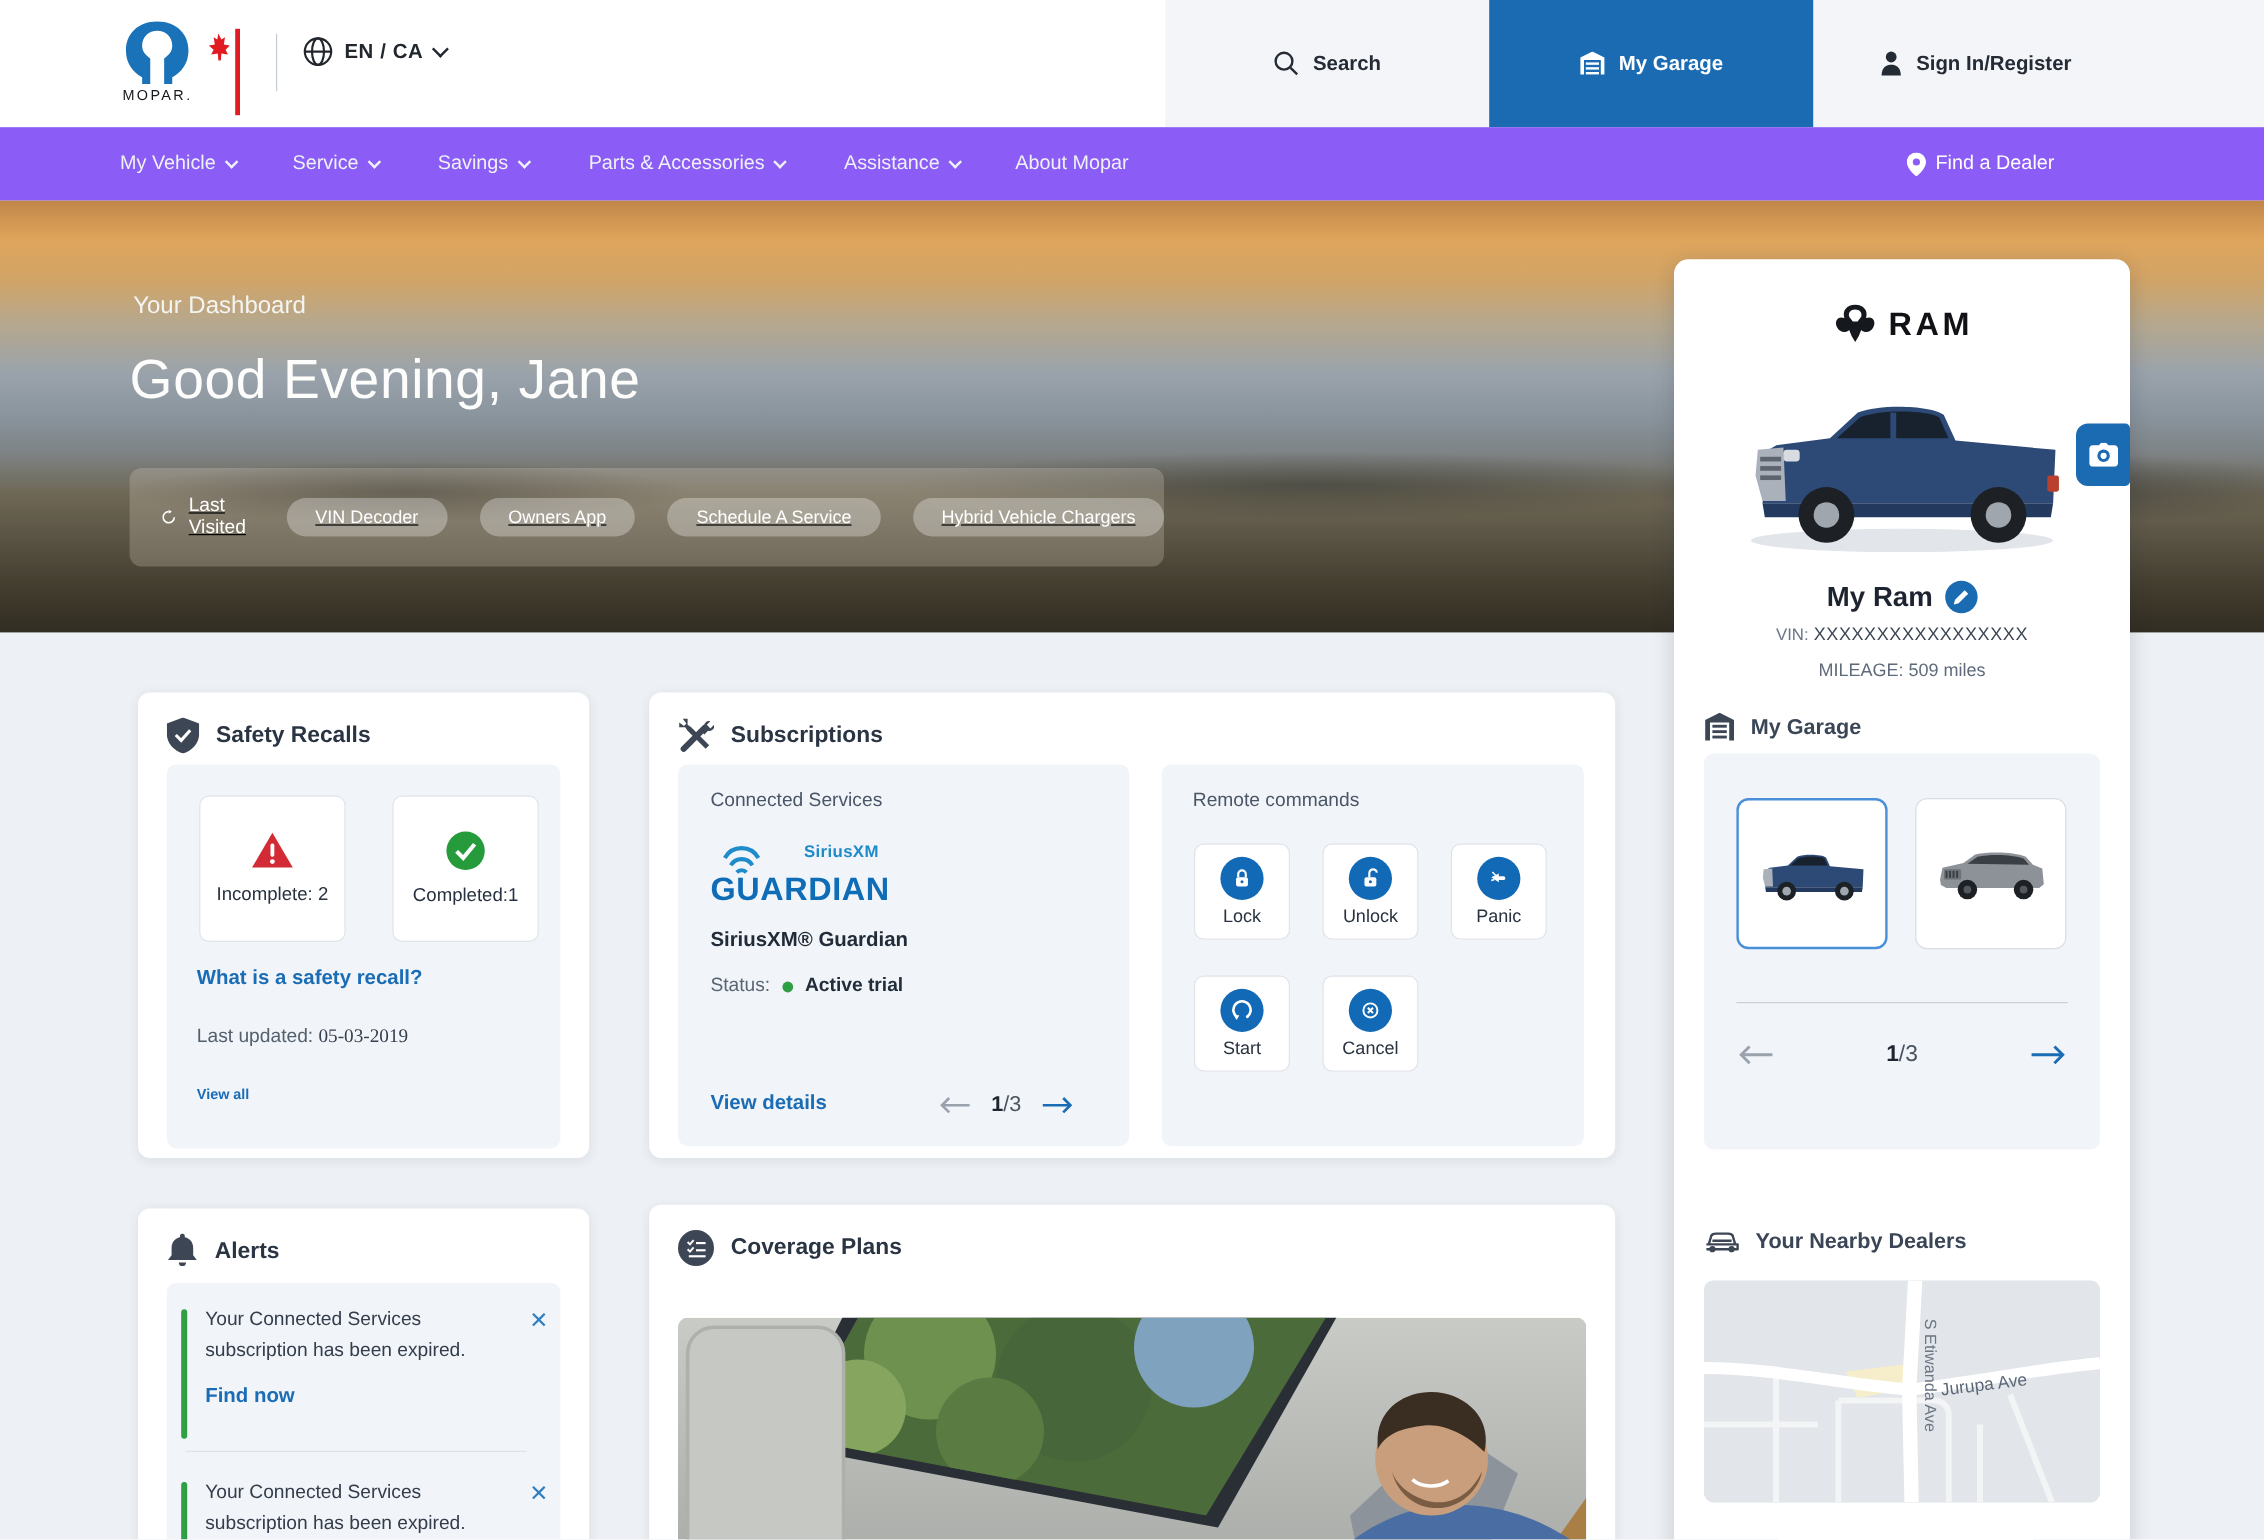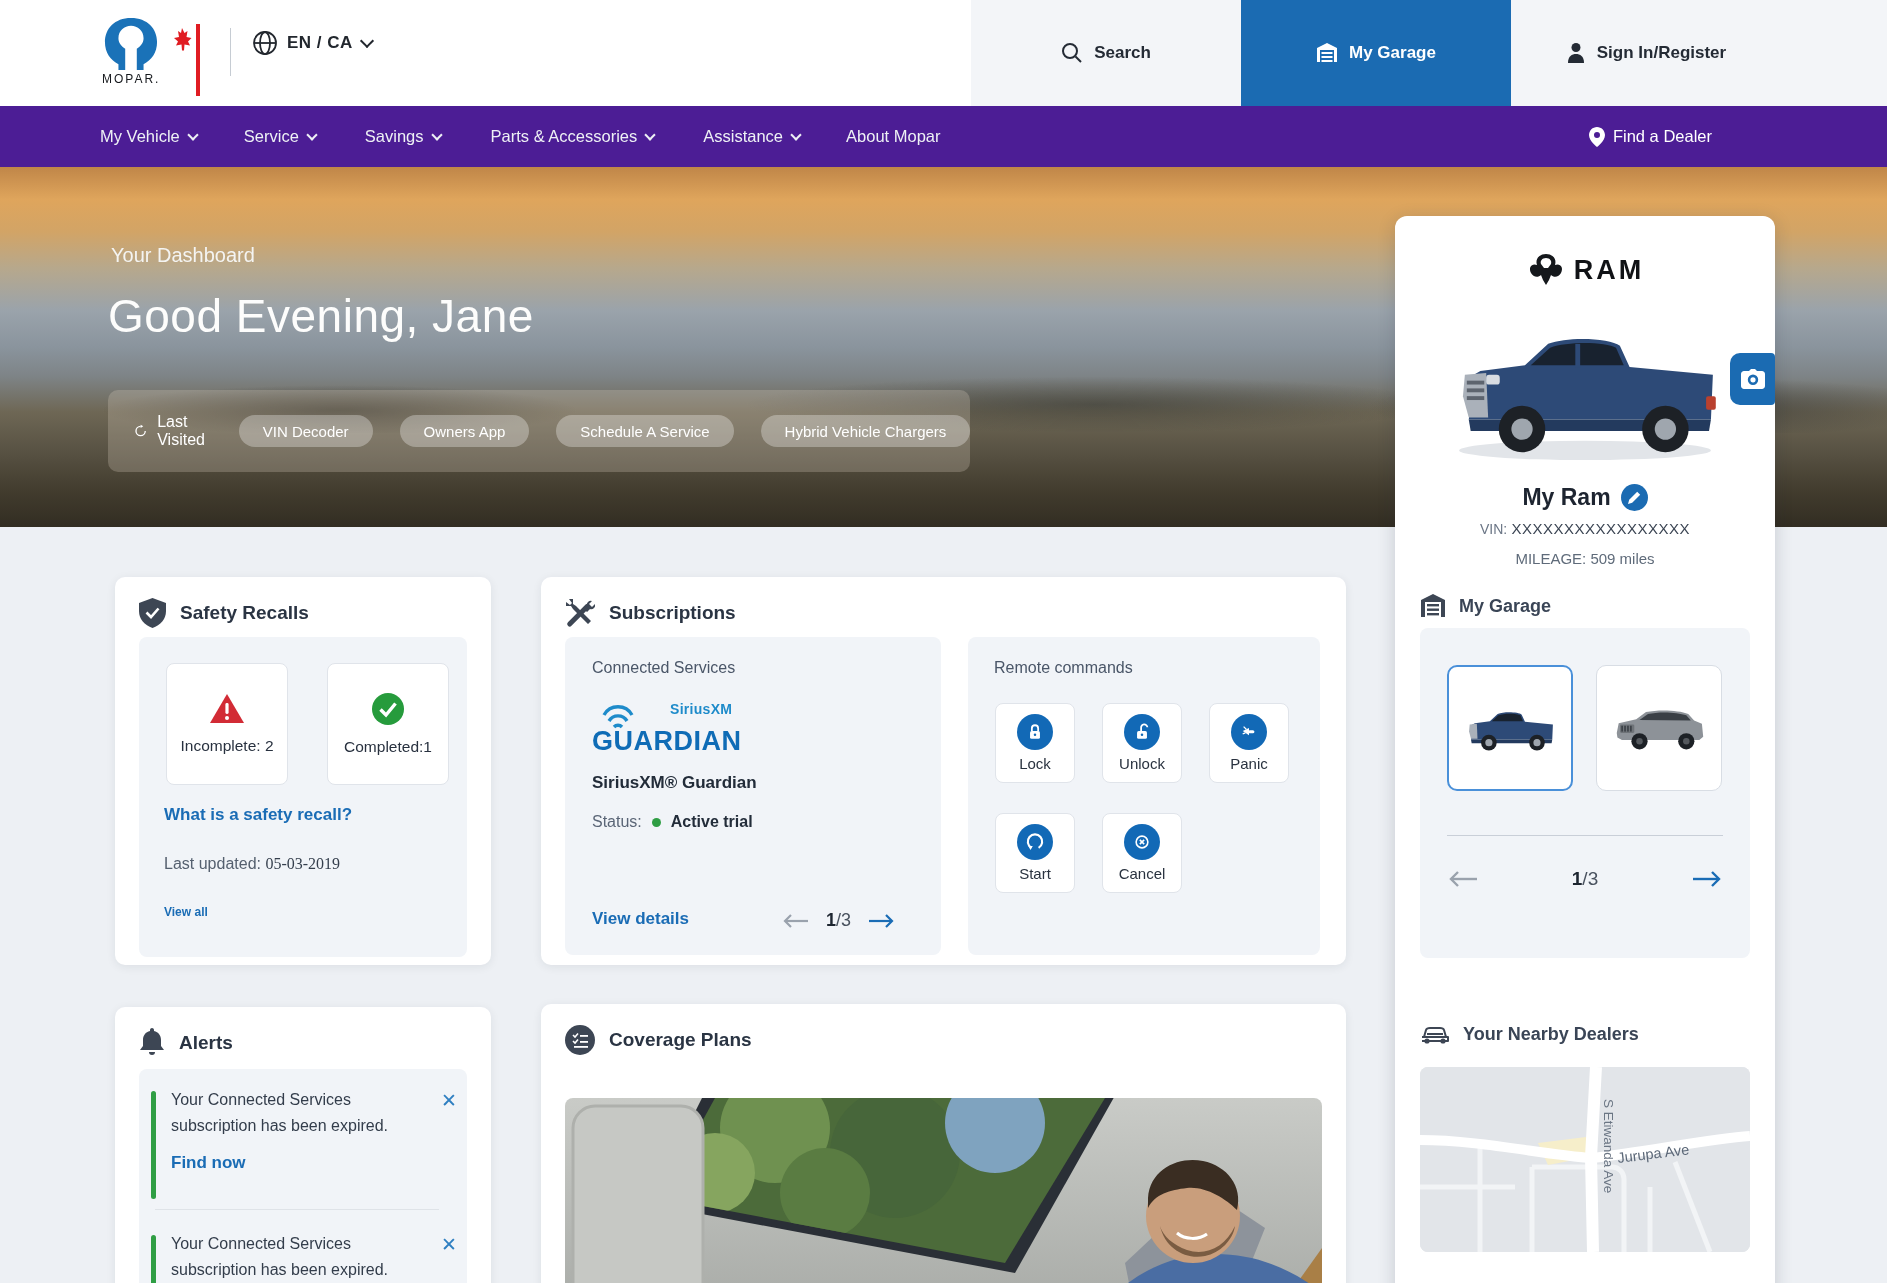--- a/index.html
+++ b/index.html
@@ -14,36 +14,36 @@
   .flag { position:absolute; left:68px; top:6px; }
   .hdr-divider { position:absolute; left:230px; top:28px; width:1px; height:48px; background:#c6ccd3; }
   .lang { position:absolute; left:252px; top:30px; display:flex; align-items:center; gap:9px; cursor:pointer; }
   .lang-label { font-size:17px; font-weight:bold; color:#22272e; letter-spacing:0.5px; }
   .chev { width:10px; height:10px; border-right:2px solid #22272e; border-bottom:2px solid #22272e; transform:rotate(45deg); margin-top:-4px; }
   .hdr-actions { position:absolute; left:971px; top:0; width:916px; height:106px; background:#f3f5f8; display:flex; }
   .hdr-btn { width:270px; height:106px; display:flex; align-items:center; justify-content:center; gap:11px; font-size:17px; font-weight:bold; color:#242b35; cursor:pointer; }
   .hdr-btn.blue { background:#1b6bb2; color:#ffffff; }
 
   
-  .nav { position:absolute; left:0; top:106px; width:1887px; height:61px; background:#4c1d95; z-index:30; display:flex; align-items:center; }
+  .nav { position:absolute; left:0; top:106px; width:1887px; height:61px; background:#8b5cf6; z-index:30; display:flex; align-items:center; }
   .nav-item { display:flex; align-items:center; gap:9px; color:#eef1f5; font-size:16.5px; font-weight:500; cursor:pointer; }
   .nav-item .chev { border-color:#eef1f5; width:8px; height:8px; margin-top:-3px; }
   .find-dealer { position:absolute; right:175px; display:flex; align-items:center; gap:8px; color:#ffffff; font-size:16.5px; font-weight:500; cursor:pointer; }
 
   
   .hero { position:absolute; left:0; top:167px; width:1887px; height:360px;
     background:linear-gradient(180deg,#c08648 0%,#dfa55c 9%,#d2a466 18%,#b7a88c 28%,#9aa3ab 40%,#8a949d 50%,#7e8487 58%,#6e6755 68%,#585243 79%,#423c2e 90%,#322d22 100%); }
   .hero-trees { position:absolute; left:0; top:58%; width:100%; height:16%;
     background:radial-gradient(ellipse 340px 36px at 18% 60%, rgba(38,36,28,.65), transparent 70%),
                radial-gradient(ellipse 500px 40px at 58% 50%, rgba(52,54,50,.55), transparent 70%),
                radial-gradient(ellipse 420px 44px at 88% 55%, rgba(44,46,46,.6), transparent 70%); }
   .hero-eyebrow { position:absolute; left:111px; top:77px; color:#f4f4f2; font-size:20px; }
   .hero-greeting { position:absolute; left:108px; top:122px; color:#fdfdfc; font-size:46px; font-weight:400; letter-spacing:0.5px; }
   .quickbar { position:absolute; left:108px; top:223px; width:862px; height:82px; border-radius:10px;
-    background:rgba(222,210,192,0.26); display:flex; align-items:center; gap:27px; padding:0 26px; }
+    background:rgba(222,210,192,0.26); display:flex; align-items:center; gap:27px; padding:0 26px;text-decoration:underline; }
   .lastvisited { display:flex; align-items:center; gap:10px; color:#ffffff; font-size:16px; font-weight:500; }
   .pill { height:32px; border-radius:22px; background:rgba(255,255,255,0.30); color:#ffffff; font-size:15px;
     display:flex; align-items:center; padding:0 24px; cursor:pointer; white-space:nowrap; }
 
   
   .card { position:absolute; background:#ffffff; border-radius:10px; box-shadow:0 2px 10px rgba(25,35,55,0.08); }
   .card-head { display:flex; align-items:center; gap:14px; padding:21px 24px 0 24px; }
   .card-title { font-size:19px; font-weight:bold; color:#2a3443; }
   .inner-panel { position:absolute; background:#f1f4f8; border-radius:8px; }
   .blue-link { color:#1a6cb5; font-weight:bold; cursor:pointer; }

